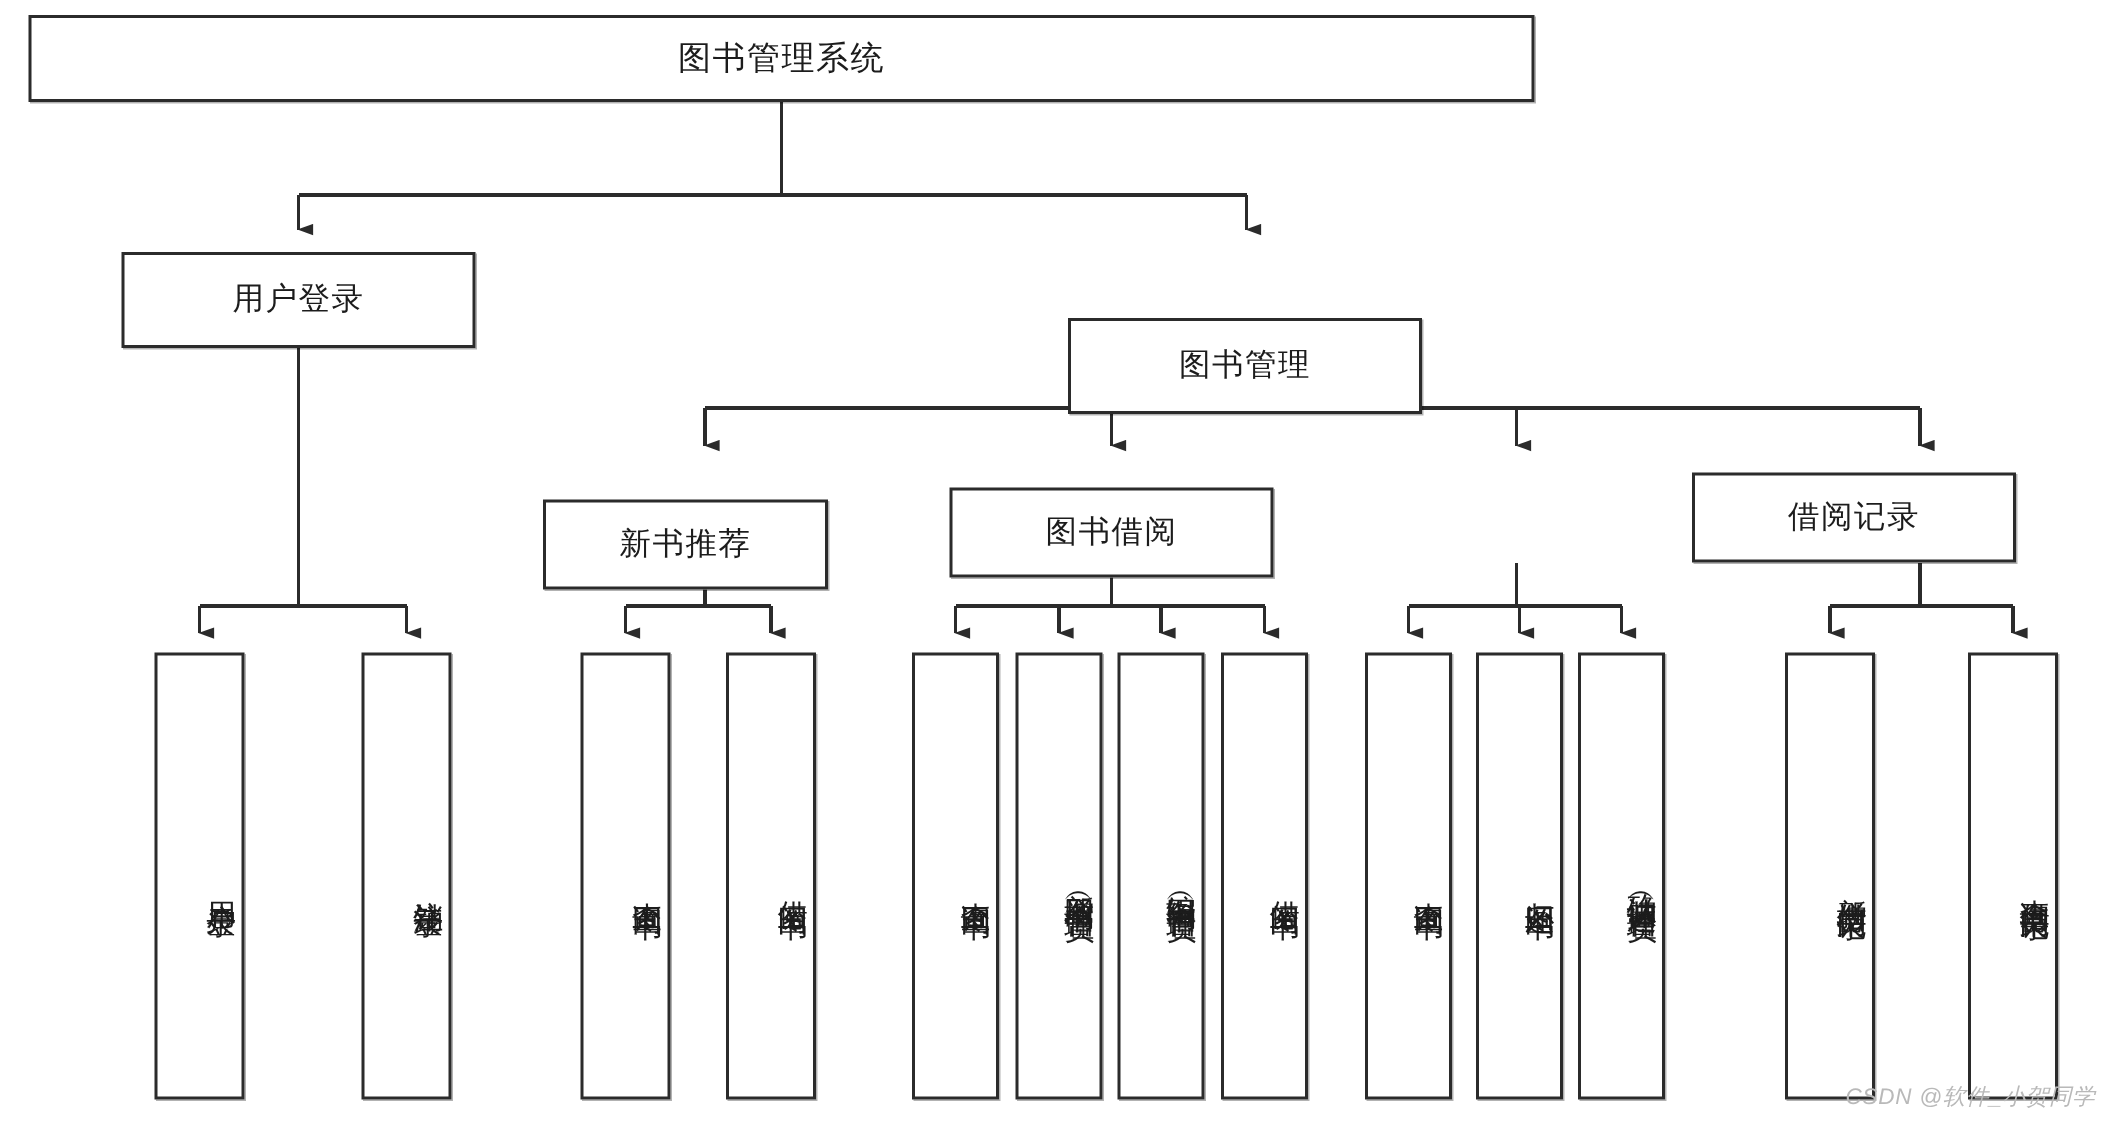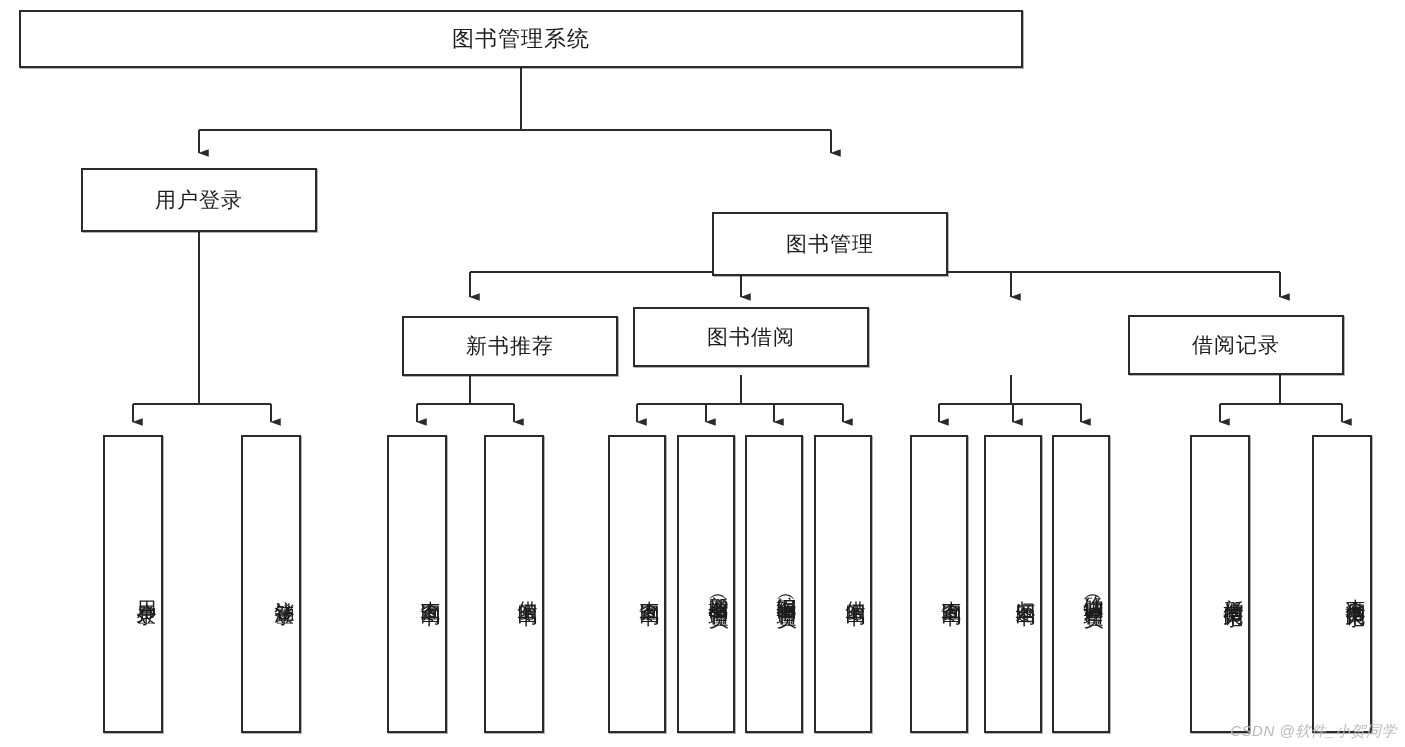--- a/index.html
+++ b/index.html
@@ -135,24 +135,24 @@
     <div class="node-label-h title-label">图书管理系统</div>
   </div>
 
   <div class="node-box" style="left:81px; top:168px; width:236px; height:64px;">
     <div class="node-label-h">用户登录</div>
   </div>
   <div class="node-box" style="left:712px; top:168px; width:236px; height:64px;margin-top:44px;">
     <div class="node-label-h">图书管理</div>
   </div>
 
-  <div class="node-box" style="left:362px; top:316px; width:216px; height:60px;margin-left:40px;">
+  <div class="node-box" style="left:362px; top:333px; width:190px; height:60px;">
     <div class="node-label-h">新书推荐</div>
   </div>
-  <div class="node-box" style="left:633px; top:307px; width:236px; height:60px;">
+  <div class="node-box" style="left:633px; top:325px; width:216px; height:60px;">
     <div class="node-label-h">图书借阅</div>
   </div>
   <div class="node-box" style="left:1128px; top:315px; width:216px; height:60px;">
     <div class="node-label-h">借阅记录</div>
   </div>
 
   <div class="node-box" style="left:103px; top:435px; width:60px; height:298px;">
     <div class="node-label-v">用户登录</div>
   </div>
   <div class="node-box" style="left:241px; top:435px; width:60px; height:298px;">

